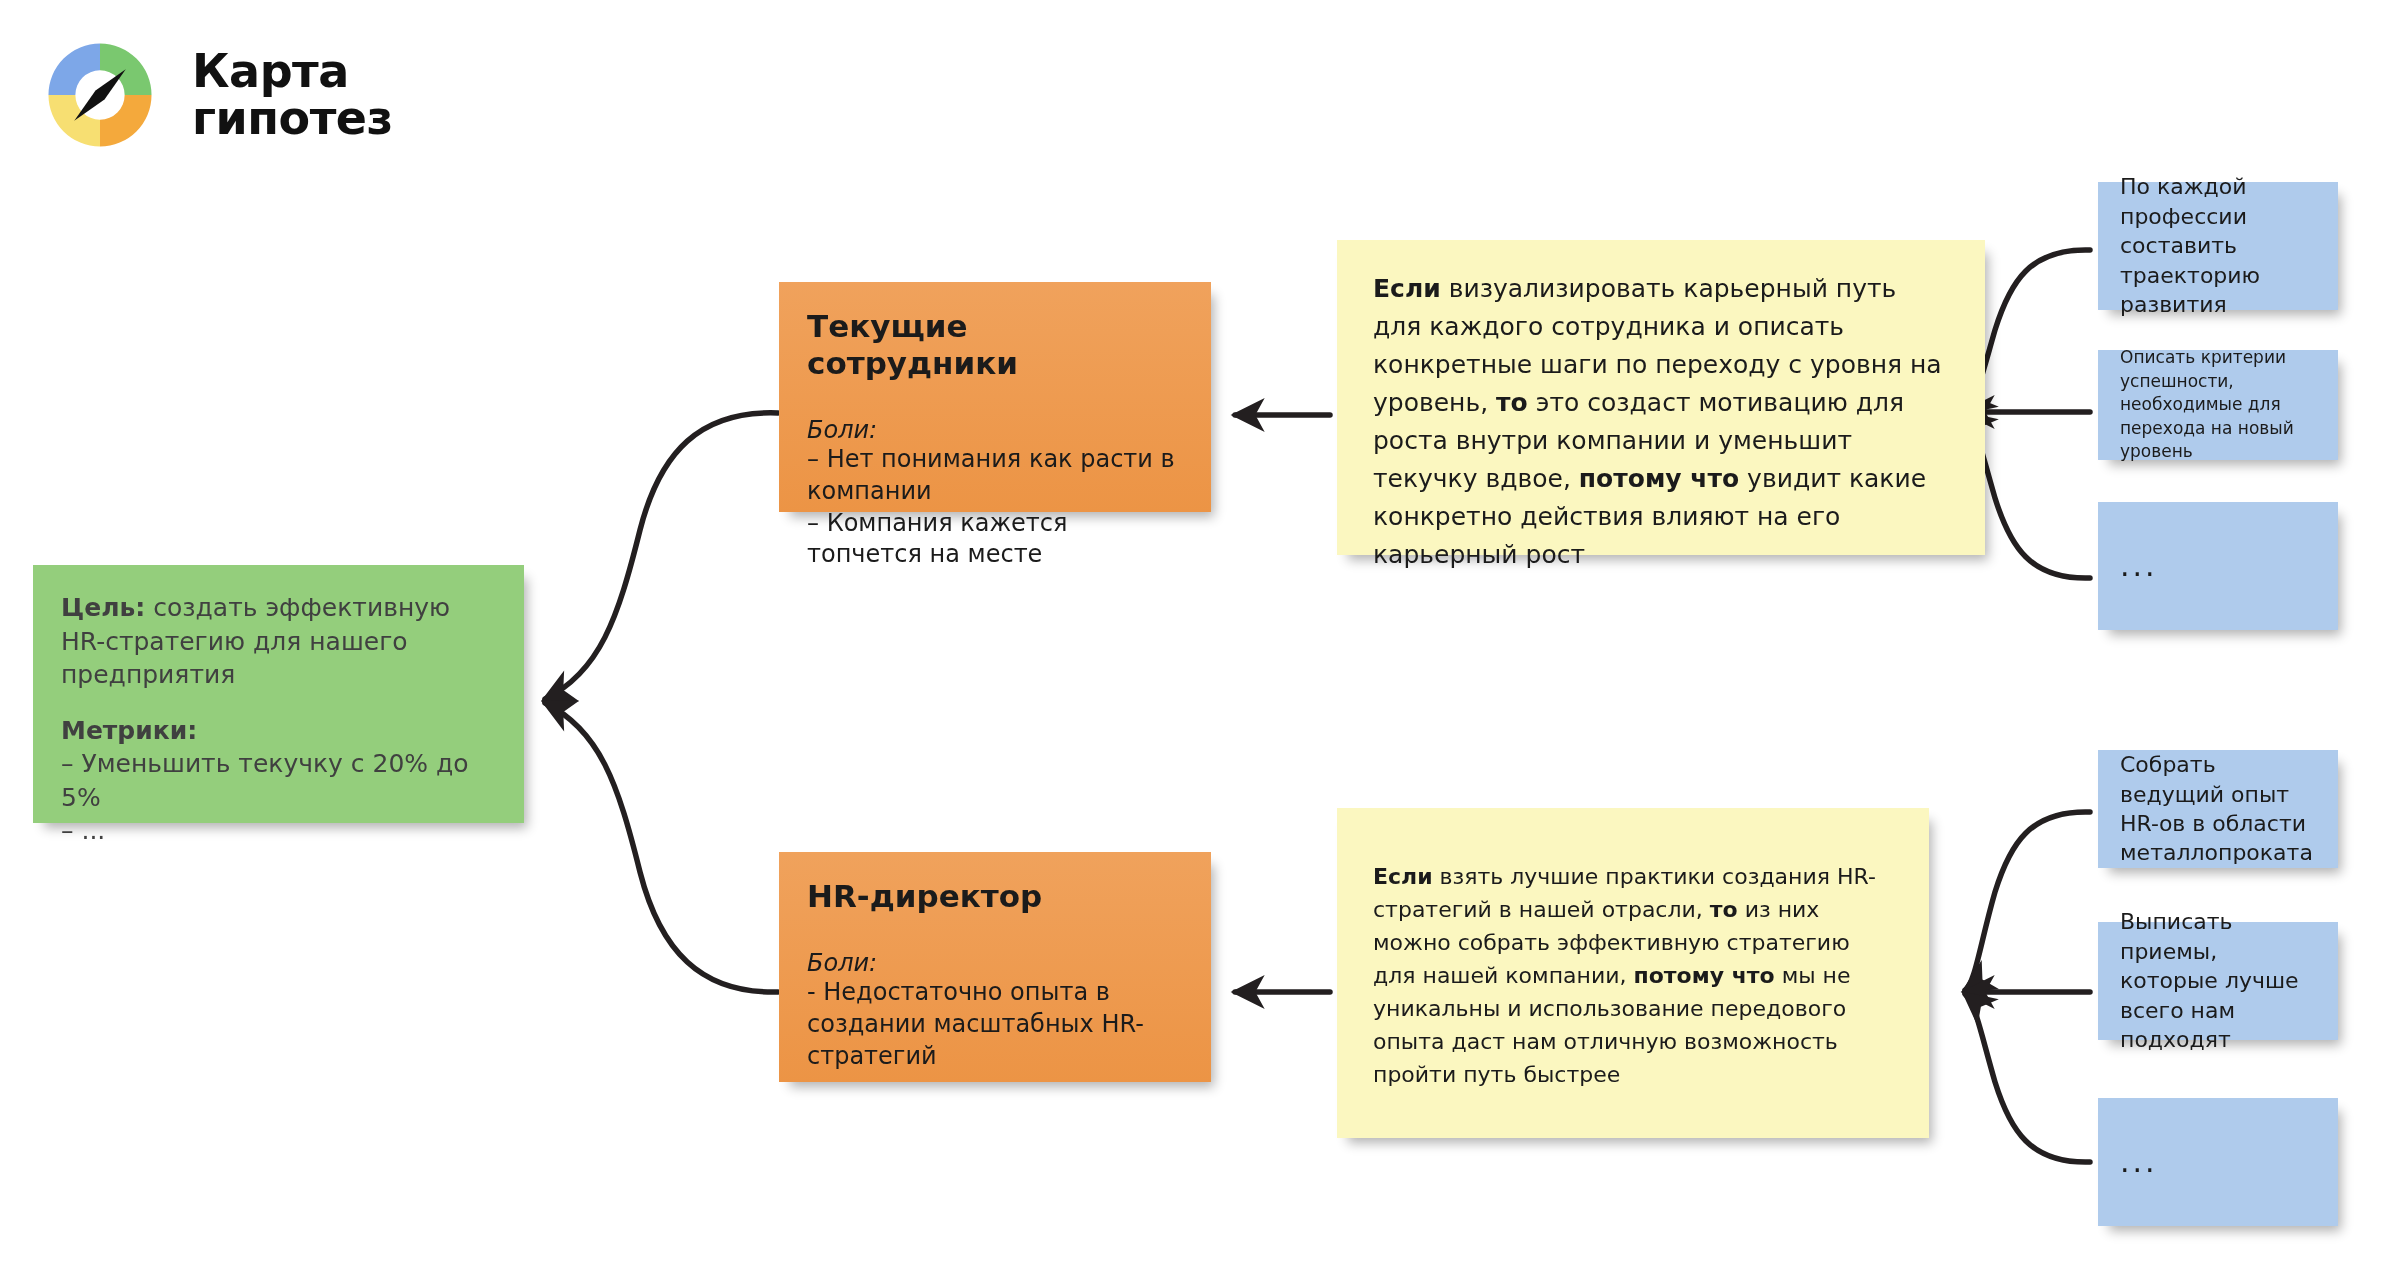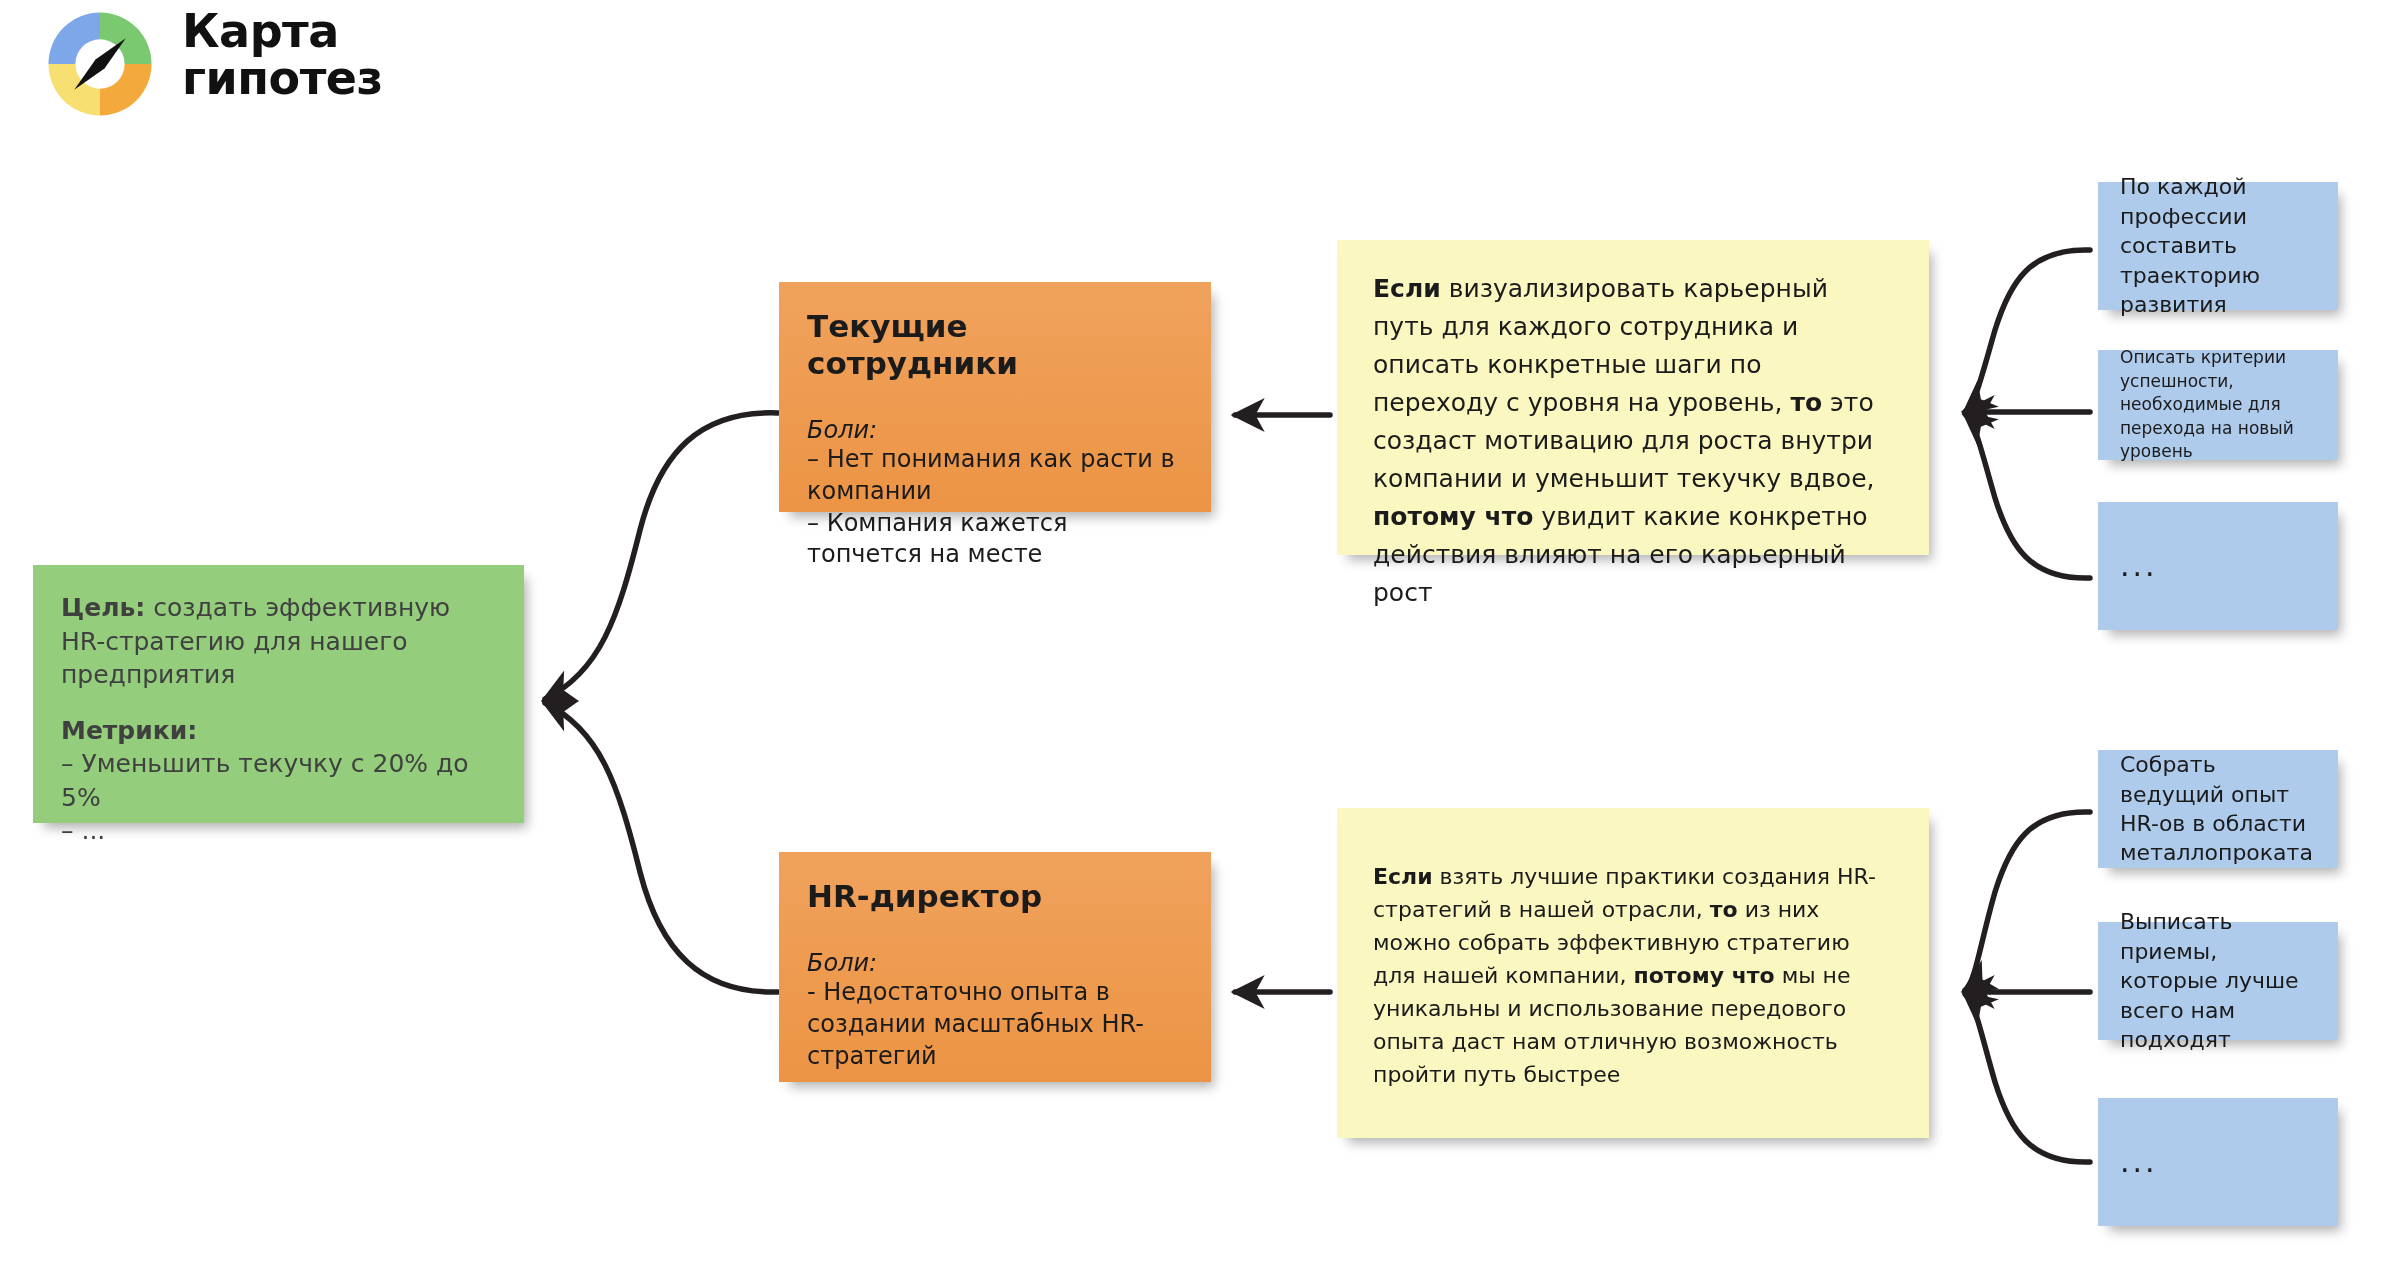--- a/index.html
+++ b/index.html
@@ -13,25 +13,26 @@
     position: relative;
     overflow: hidden;
     font-family: "DejaVu Sans", "Liberation Sans", sans-serif;
     color: #231f20;
   }
 
   
   #logo {
     position: absolute;
     left: 26px;
-    top: 8px;
+    top: 16px;
     width: 408px;
     height: 158px;
     display: flex;
-    gap: 26px;
+    align-items: center;
+    gap: 36px;
     background: #ffffff;
   }
   #logo-mark { width: 112px; height: 112px; flex: 0 0 112px; margin-left: 18px; }
   #logo-text {
     font-family: "DejaVu Sans", "Liberation Sans", sans-serif;
     font-weight: bold;
     font-size: 46px;
     line-height: 1.02;
     letter-spacing: -0.5px;
     color: #111111;
@@ -67,21 +68,21 @@
   .persona-pain { font-size: 24px; line-height: 1.32; }
   #card-employees { left: 779px; top: 282px; width: 432px; height: 230px; }
   #card-hrd       { left: 779px; top: 852px; width: 432px; height: 230px; }
 
   
   .card-hypo {
     background: #fbf7c0;
     color: #1b1b1b;
     padding: 30px 36px;
   }
-  #card-hypo-1 { left: 1337px; top: 240px; width: 592px; height: 315px; font-size: 25px; line-height: 1.52; }
+  #card-hypo-1 { left: 1337px; top: 240px; width: 648px; height: 315px; font-size: 25px; line-height: 1.52; }
   #card-hypo-2 { left: 1337px; top: 808px; width: 592px; height: 330px; font-size: 22px; line-height: 1.50; padding-top: 52px; }
   .card-hypo b { font-weight: bold; }
 
   
   .card-idea {
     background: #afcbec;
     color: #1b1b1b;
     padding: 20px 22px;
     display: flex;
     align-items: center;

